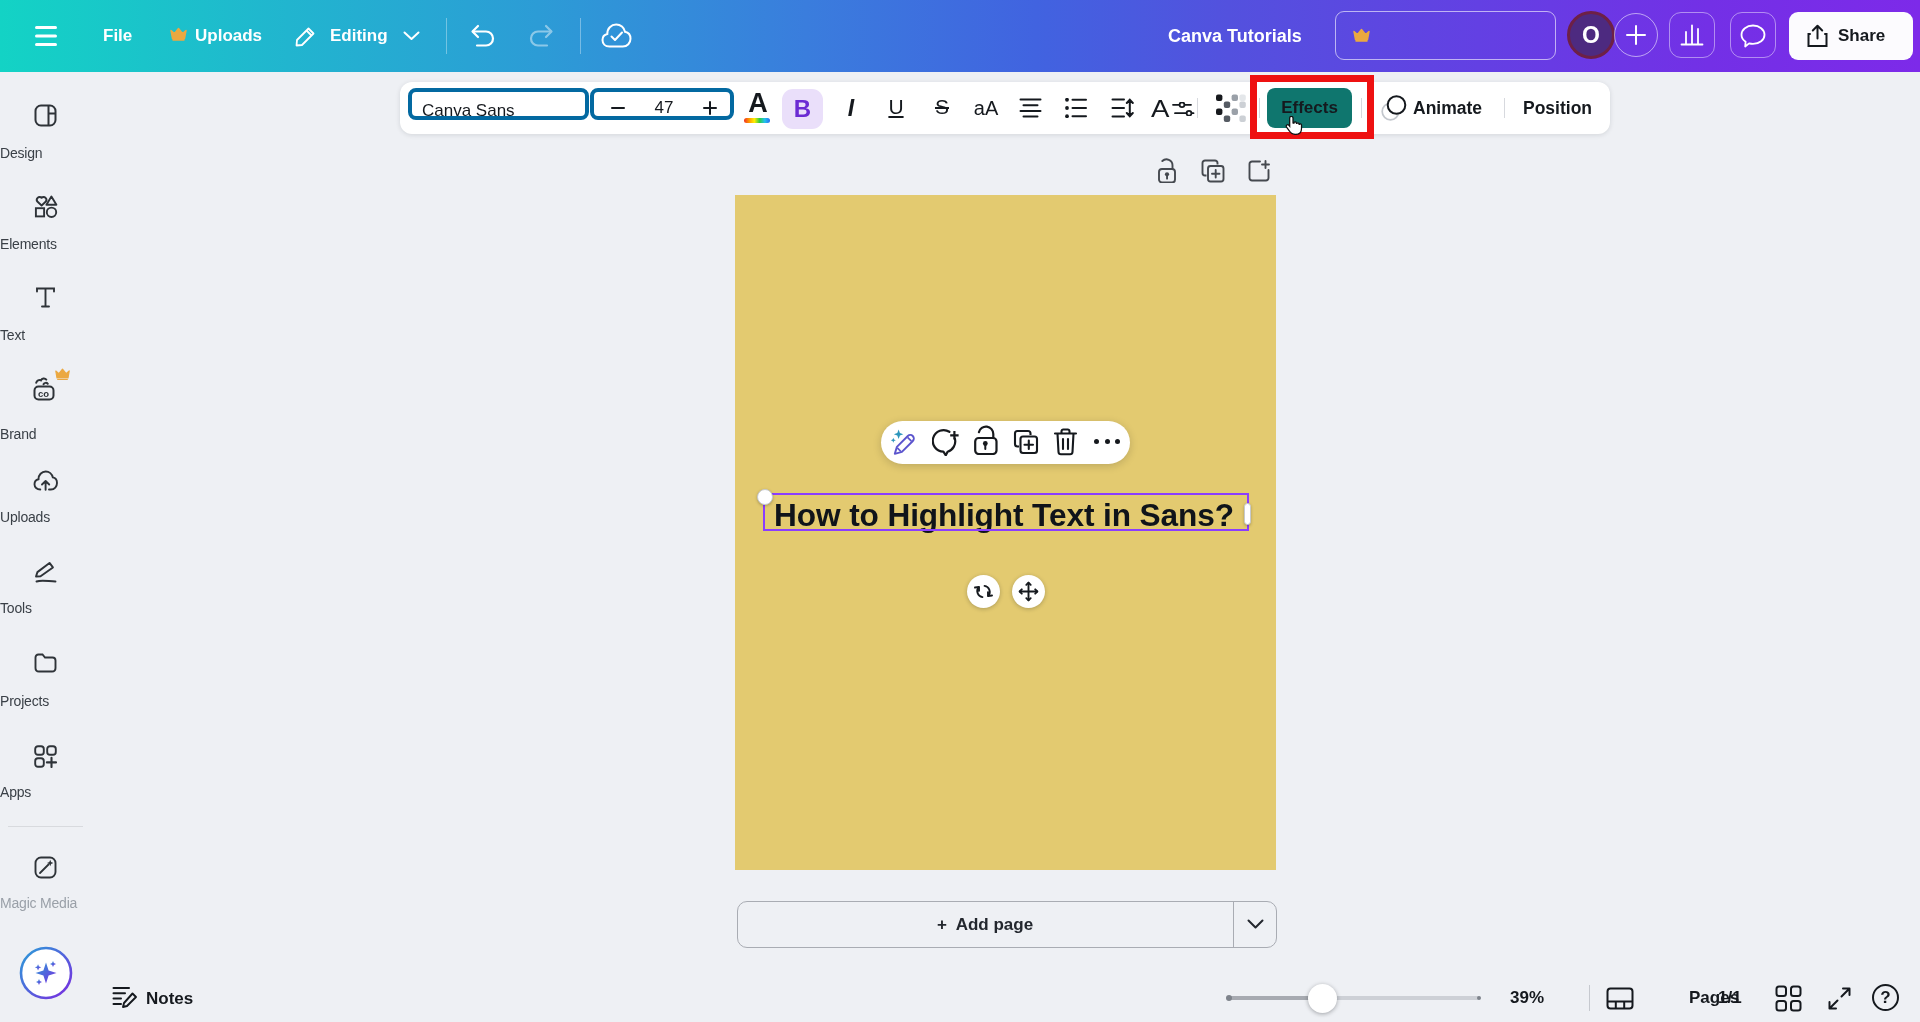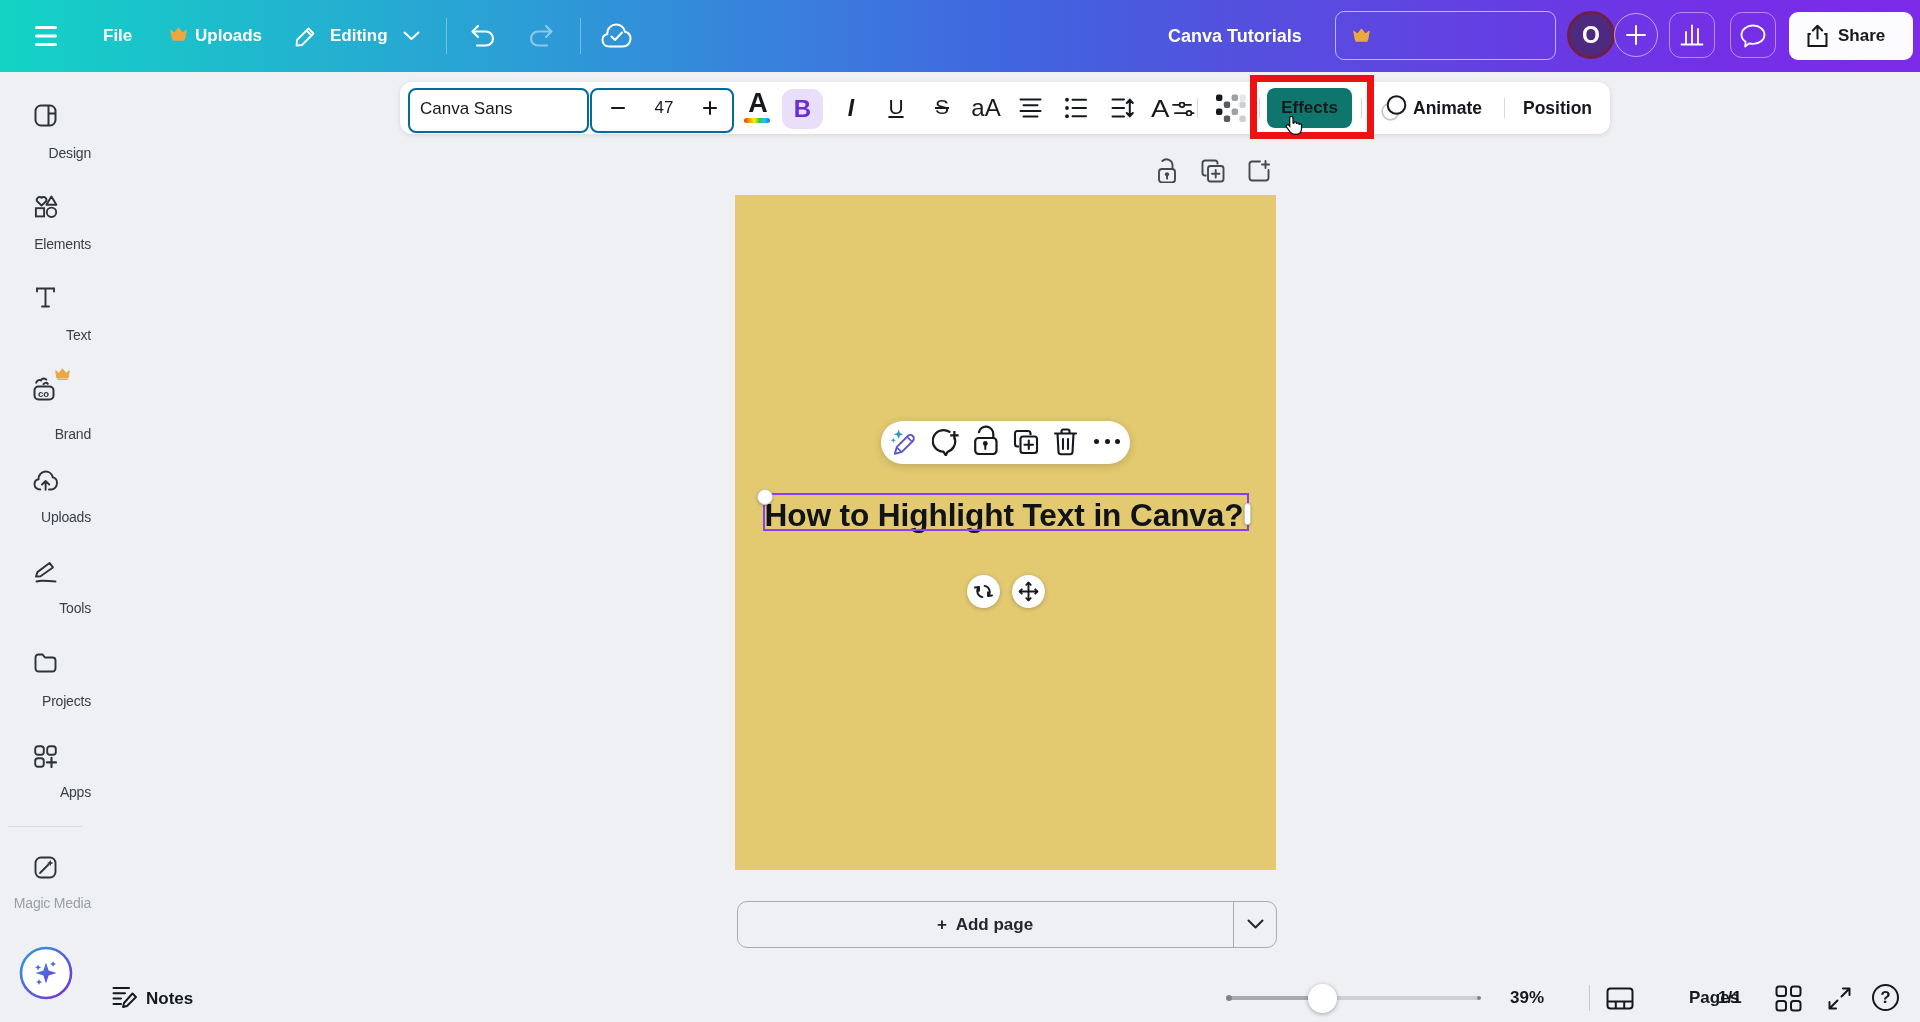--- a/index.html
+++ b/index.html
@@ -9,28 +9,28 @@
 
 
 #header { position:absolute; left:0; top:0; width:1920px; height:72px;
   background:linear-gradient(90deg,#13d3c5 0%,#21b5cf 15%,#2c9cd6 28%,#3a7ddd 42%,#4163e0 54%,#5351de 64%,#6340e3 77%,#7330e6 89%,#7d2ae9 100%);
 }
 .htext { position:absolute; color:#fff; font-weight:700; font-size:17px; line-height:72px; top:0; }
 .hsep { position:absolute; top:18px; width:1px; height:36px; background:rgba(255,255,255,0.35); }
 
 
 #toolbar { position:absolute; left:400px; top:82px; width:1210px; height:52px; background:#fff; border-radius:12px; box-shadow:0 1px 5px rgba(20,25,35,0.12); }
-.tbox { position:absolute; top:6px; height:45px; border:2px solid #0369a1; border-radius:8px; background:#fff; }
+.tbox { position:absolute; top:6px; height:32px; border:4px solid #0369a1; border-radius:8px; background:#fff; }
 .tsep { position:absolute; top:16px; width:1px; height:20px; background:#d7d9de; }
 .ticon { position:absolute; top:14px; }
 .tlabel { position:absolute; font-size:17.5px; font-weight:700; color:#15191e; line-height:52px; top:0; }
 
 
 .sbicon { position:absolute; left:0; width:91px; text-align:center; }
-.sblabel { position:absolute; left:0; width:91px; text-align:right; font-size:14px; color:#3a4047; letter-spacing:-0.2px; }
+.sblabel { position:absolute; left:0; width:91px; text-align:left; font-size:14px; color:#3a4047; letter-spacing:-0.2px; }
 
 
 #page { position:absolute; left:735px; top:195px; width:541px; height:675px; background:#e3ca70; }
 #selbox { position:absolute; left:763px; top:493px; width:486px; height:38px; border:2px solid #8b3dff; }
 #seltext { position:absolute; left:761px; top:496px; width:486px; height:38px; text-align:center; font-weight:700; font-size:31.6px; line-height:39px; color:#10141a; letter-spacing:-0.1px; white-space:nowrap; }
 #pill { position:absolute; left:881px; top:421px; width:249px; height:43px; background:#fff; border-radius:22px; box-shadow:0 2px 8px rgba(15,18,24,0.18); }
 .circlebtn { position:absolute; width:33px; height:33px; border-radius:50%; background:#fff; box-shadow:0 1px 4px rgba(15,18,24,0.25); }
 
 
 .btext { position:absolute; font-size:17px; font-weight:700; color:#15191e; }
@@ -122,21 +122,21 @@
       </g>
     </svg>
 
   <div class="abs" style="left:344px;top:8px;width:28px;text-align:center;font-weight:700;font-size:27px;color:#15191e;line-height:27px;">A</div>
   <div class="abs" style="left:344px;top:35.5px;width:26px;height:5.5px;border-radius:3px;background:linear-gradient(90deg,#f03022,#ff9900,#ffee00,#30cc44,#22c2ee,#2b6bf3);"></div>
 
   <div class="abs" style="left:382px;top:7px;width:41px;height:40px;border-radius:11px;background:#eadffa;text-align:center;font-weight:700;font-size:24px;line-height:39px;color:#6b2bd3;">B</div>
   <div class="abs" style="left:432px;top:7px;width:38px;height:38px;text-align:center;font-style:italic;font-size:23px;font-weight:700;line-height:38px;color:#15191e;">I</div>
   <div class="abs" style="left:477px;top:7px;width:38px;height:38px;text-align:center;font-size:21px;line-height:36px;color:#15191e;text-decoration:underline;">U</div>
   <div class="abs" style="left:523px;top:7px;width:38px;height:38px;text-align:center;font-size:21px;line-height:36px;color:#15191e;text-decoration:line-through;">S</div>
-  <div class="abs" style="left:567px;top:7px;width:38px;height:38px;text-align:center;font-size:24px;line-height:38px;color:#15191e;">aA</div>
+  <div class="abs" style="left:567px;top:7px;width:38px;height:38px;text-align:center;font-size:20px;line-height:38px;color:#15191e;">aA</div>
 
   <svg class="abs" style="left:619px;top:16px" width="23" height="20" viewBox="0 0 23 20">
       <g stroke="#15191e" stroke-width="2" stroke-linecap="round">
         <line x1="1.5" y1="1.5" x2="21.5" y2="1.5"></line>
         <line x1="4.5" y1="7.2" x2="18.5" y2="7.2"></line>
         <line x1="1.5" y1="12.9" x2="21.5" y2="12.9"></line>
         <line x1="4.5" y1="18.6" x2="18.5" y2="18.6"></line>
       </g>
     </svg>
   <svg class="abs" style="left:665px;top:16px" width="22" height="20" viewBox="0 0 22 20">
@@ -318,21 +318,21 @@
     <path d="M2 5.5 H23 M8.5 5.5 V3.2 A1.7 1.7 0 0 1 10.2 1.5 H14.8 A1.7 1.7 0 0 1 16.5 3.2 V5.5 M4.5 5.5 L5.5 24 A2.5 2.5 0 0 0 8 26.3 H17 A2.5 2.5 0 0 0 19.5 24 L20.5 5.5" fill="none" stroke="#15191e" stroke-width="2.1" stroke-linecap="round"></path>
     <path d="M10 11 V21 M15 11 V21" stroke="#15191e" stroke-width="2.1" stroke-linecap="round"></path>
   </svg>
 
 <div class="abs" style="left:1094px;top:439px;z-index:5;width:26px;display:flex;justify-content:space-between;">
     <i style="width:5px;height:5px;border-radius:50%;background:#15191e"></i>
     <i style="width:5px;height:5px;border-radius:50%;background:#15191e"></i>
     <i style="width:5px;height:5px;border-radius:50%;background:#15191e"></i>
   </div>
 
-<div id="seltext">How to Highlight Text in Canva?</div>
+<div id="seltext">How to Highlight Text in Sans?</div>
 <div id="selbox"></div>
 <div class="abs" style="left:757px;top:489px;width:16px;height:16px;border-radius:50%;background:#fff;border:1px solid #c6c9ce;box-shadow:0 1px 3px rgba(0,0,0,0.25);z-index:6"></div>
 <div class="abs" style="left:1244px;top:503px;width:7px;height:22px;border-radius:3.5px;background:#fff;border:1px solid #c6c9ce;box-shadow:0 1px 3px rgba(0,0,0,0.25);z-index:6"></div>
 
 <div class="circlebtn" style="left:967px;top:575px;"></div>
 <svg class="abs" style="left:974px;top:582px;z-index:5;transform:rotate(80deg)" width="19" height="19" viewBox="0 0 19 19">
     <path d="M4.2 7.5 A6 6 0 0 1 14.6 5.6 M14.8 11.5 A6 6 0 0 1 4.4 13.4" fill="none" stroke="#15191e" stroke-width="1.9" stroke-linecap="round"></path>
     <path d="M14.9 1.8 L14.7 5.8 L10.9 5.2" fill="none" stroke="#15191e" stroke-width="1.9" stroke-linecap="round" stroke-linejoin="round"></path>
     <path d="M4.1 17.2 L4.3 13.2 L8.1 13.8" fill="none" stroke="#15191e" stroke-width="1.9" stroke-linecap="round" stroke-linejoin="round"></path>
   </svg>

